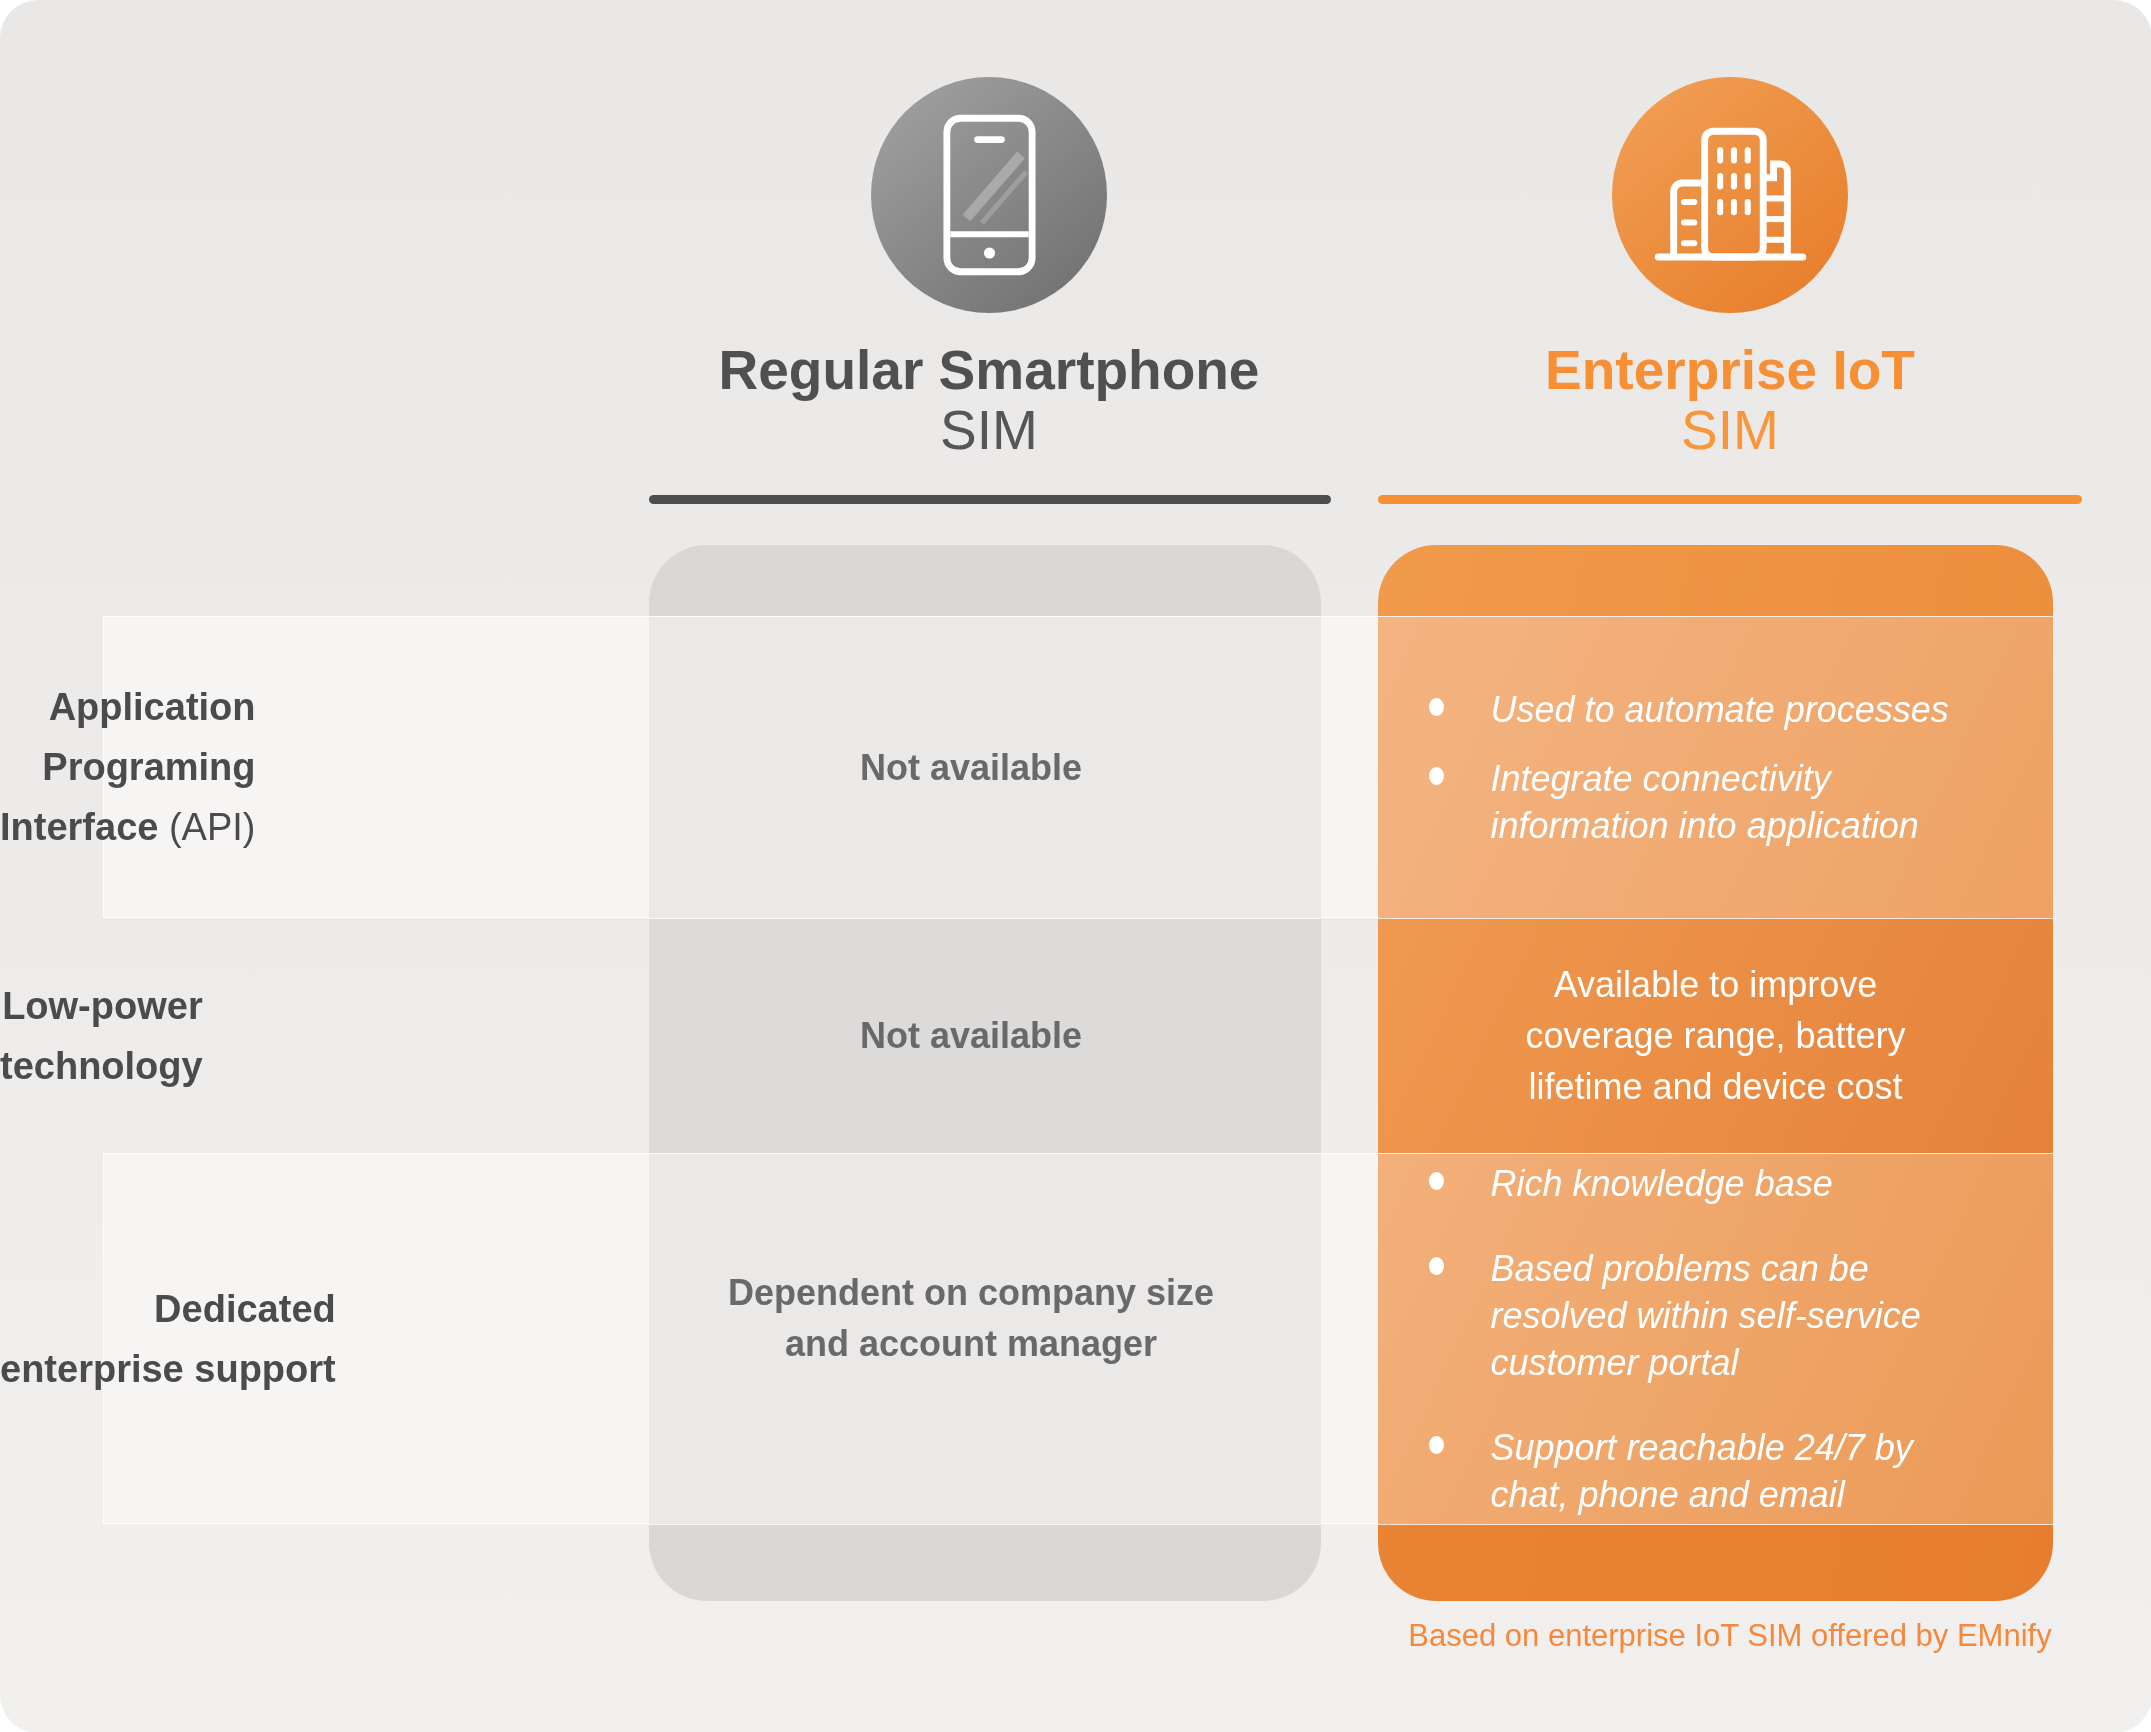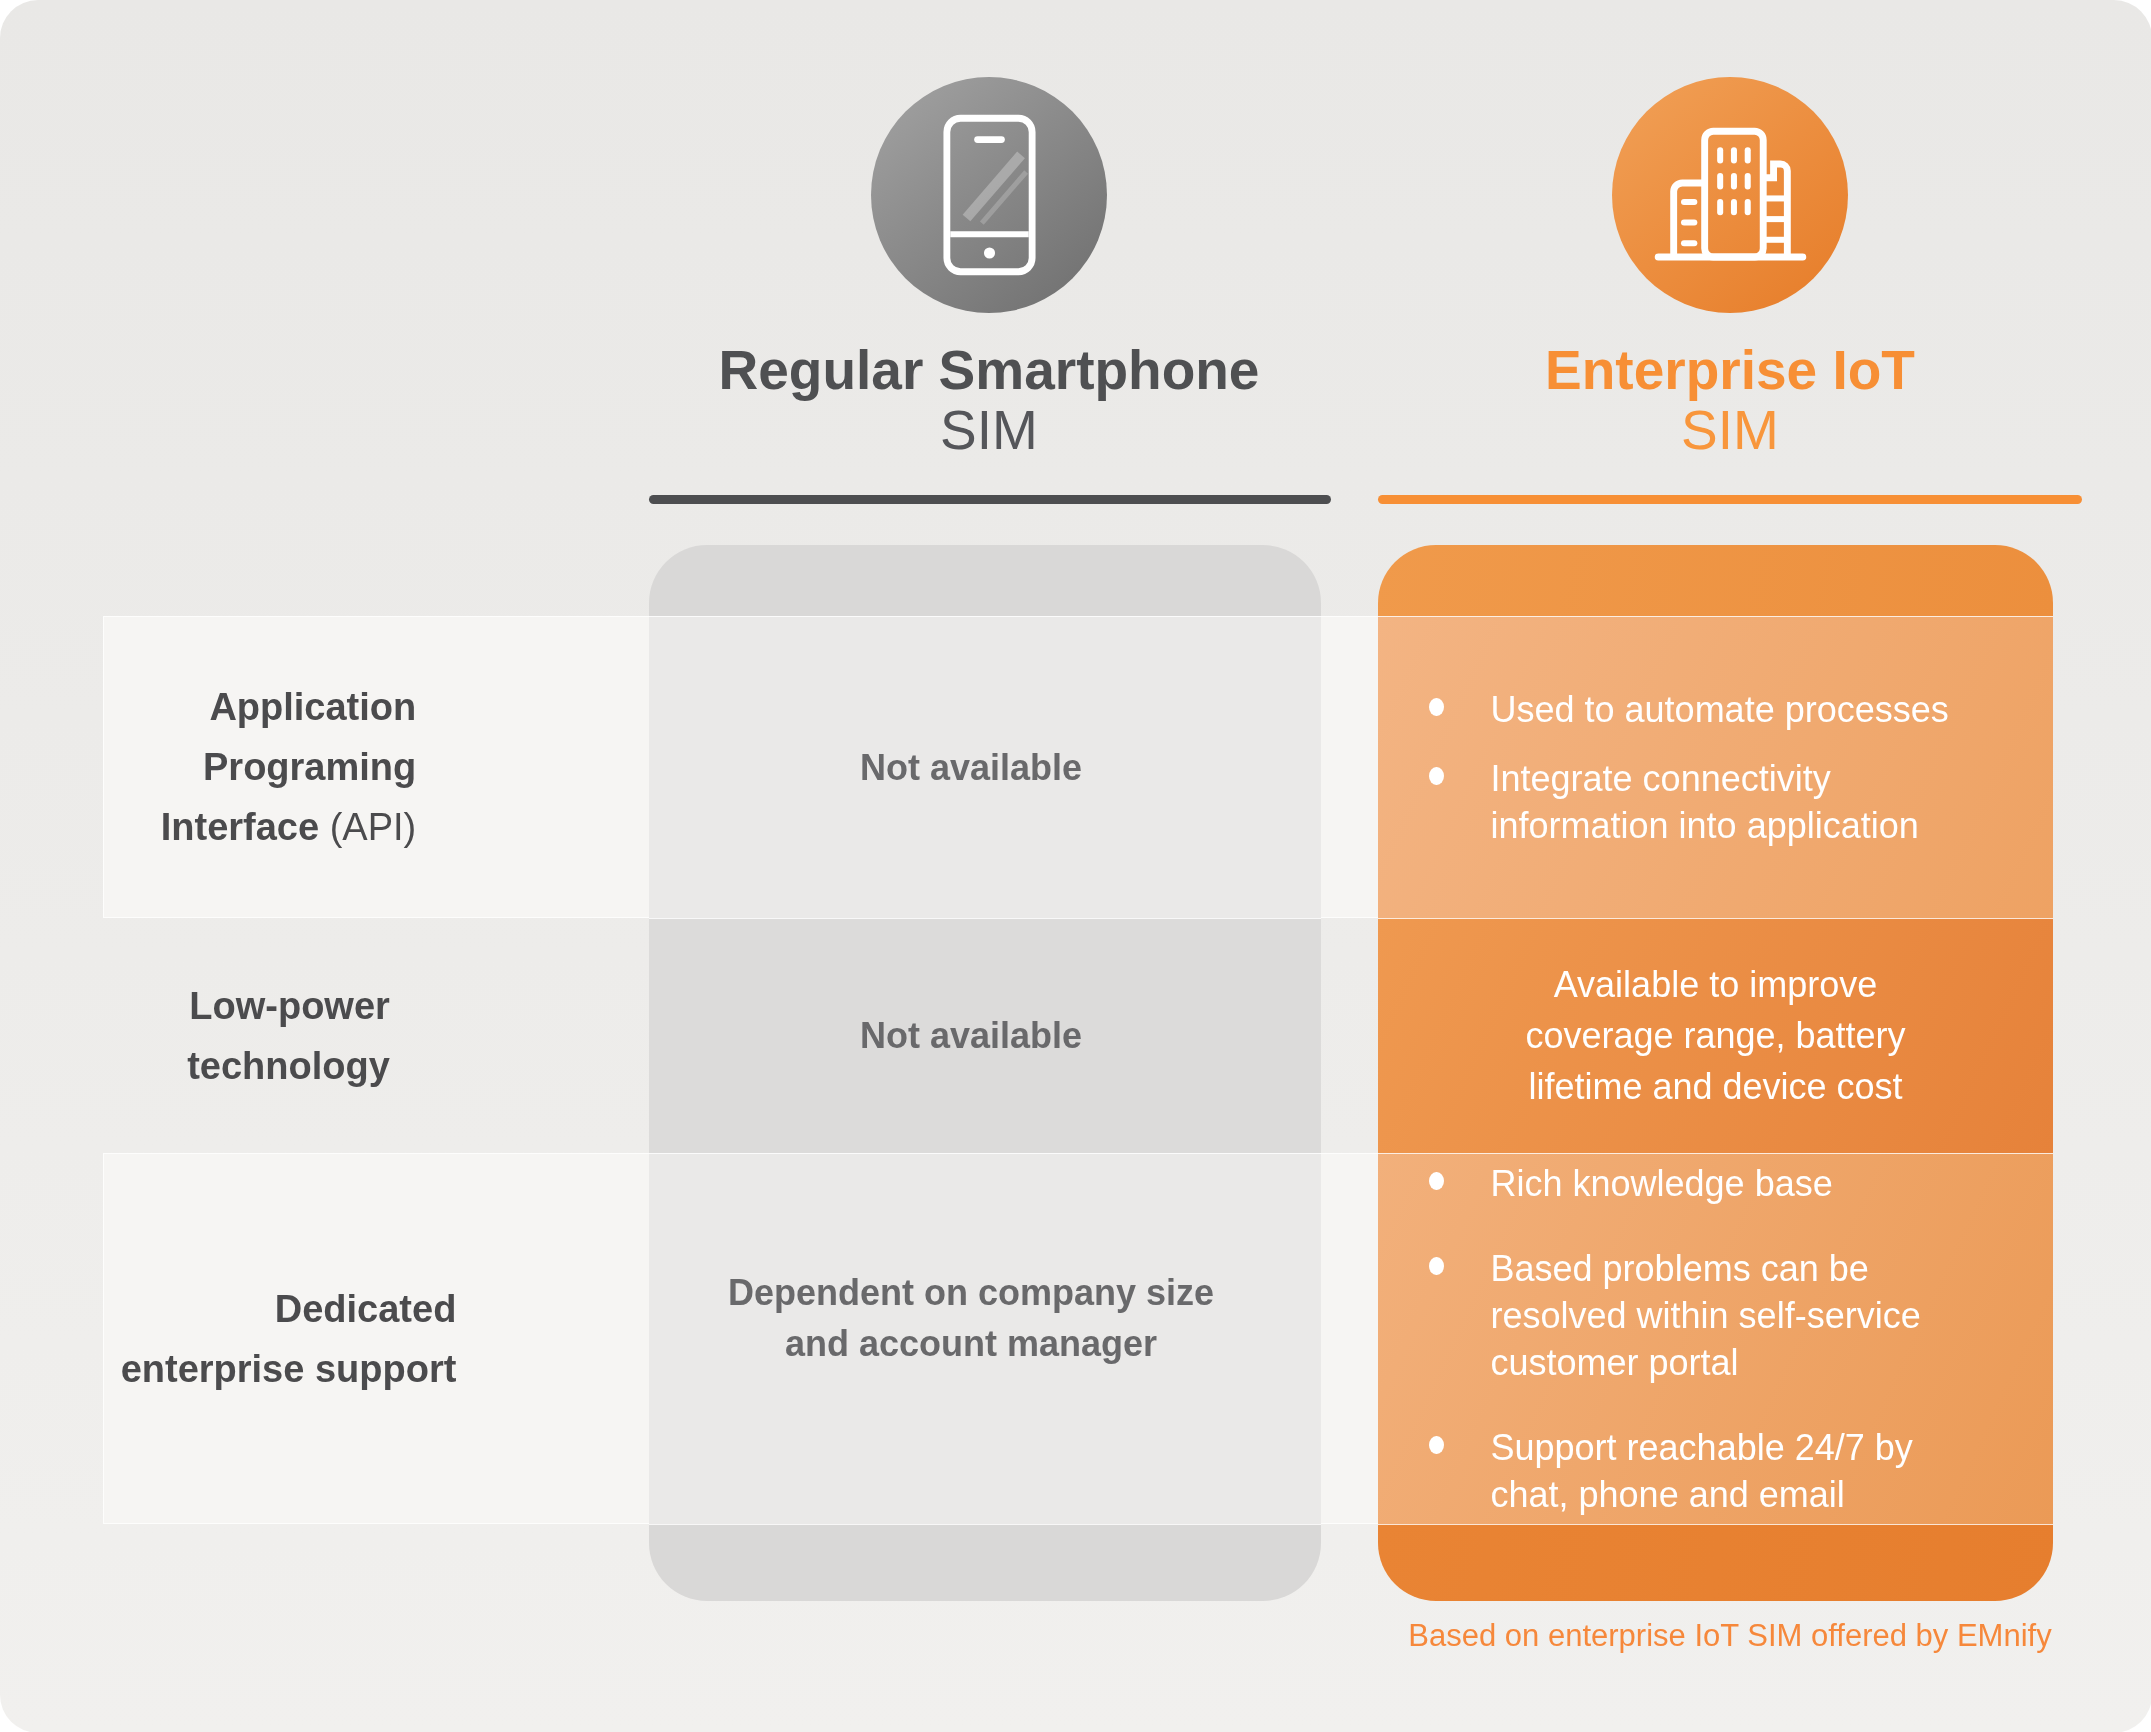--- a/index.html
+++ b/index.html
@@ -55,21 +55,21 @@
   .col-title.ent .t1{color:#f78f35;}
   .col-title.ent .t2{color:#f8963c;}
 
   .underline{position:absolute;top:495px;height:9px;border-radius:4.5px;}
   .underline.reg{left:649px;width:682px;background:#4d4e50;}
   .underline.ent{left:1378px;width:704px;background:#f78f35;}
 
   
   .row-label{
     position:absolute;left:0;width:577px;
-    display:flex;align-items:center;justify-content:center;
+    display:flex;align-items:center;justify-content:flex-start;
     text-align:right;color:#4b4b4d;font-size:38px;font-weight:700;line-height:60px;
   }
   .row-label .nrm{font-weight:400;}
   .rl1{top:616px;height:302px;}
   .rl2{top:918px;height:235px;}
   .rl3{top:1153px;height:371px;}
 
   
   .cell-mid{
     position:absolute;left:635px;width:672px;
@@ -86,21 +86,21 @@
     color:#ffffff;font-size:36px;line-height:47px;
   }
   .ce-bullets{display:flex;flex-direction:column;justify-content:center;
               padding:0 31px 0 51px;}
   .ce1{top:616px;height:302px;}
   .ce2{top:918px;height:235px;display:flex;align-items:center;justify-content:center;text-align:center;line-height:51px;}
   .ce3{top:1153px;height:371px;gap:16px;}
   .bullet-item{display:flex;align-items:flex-start;}
   .bullet-item + .bullet-item{margin-top:22px;}
   .bullet-dot{flex:0 0 auto;width:14.5px;height:18px;border-radius:50%;background:#ffffff;margin:12.7px 47px 0 0;}
-  .bullet-text{display:block;max-width:509px;}
+  .bullet-text{display:block;max-width:509px;font-style:italic;}
 
   
   .footer-note{
     position:absolute;left:1378px;width:704px;top:1618px;
     text-align:center;font-size:31px;color:#f6883b;font-weight:400;
   }
   svg{display:block;}
 </style>
 </head>
 <body>

